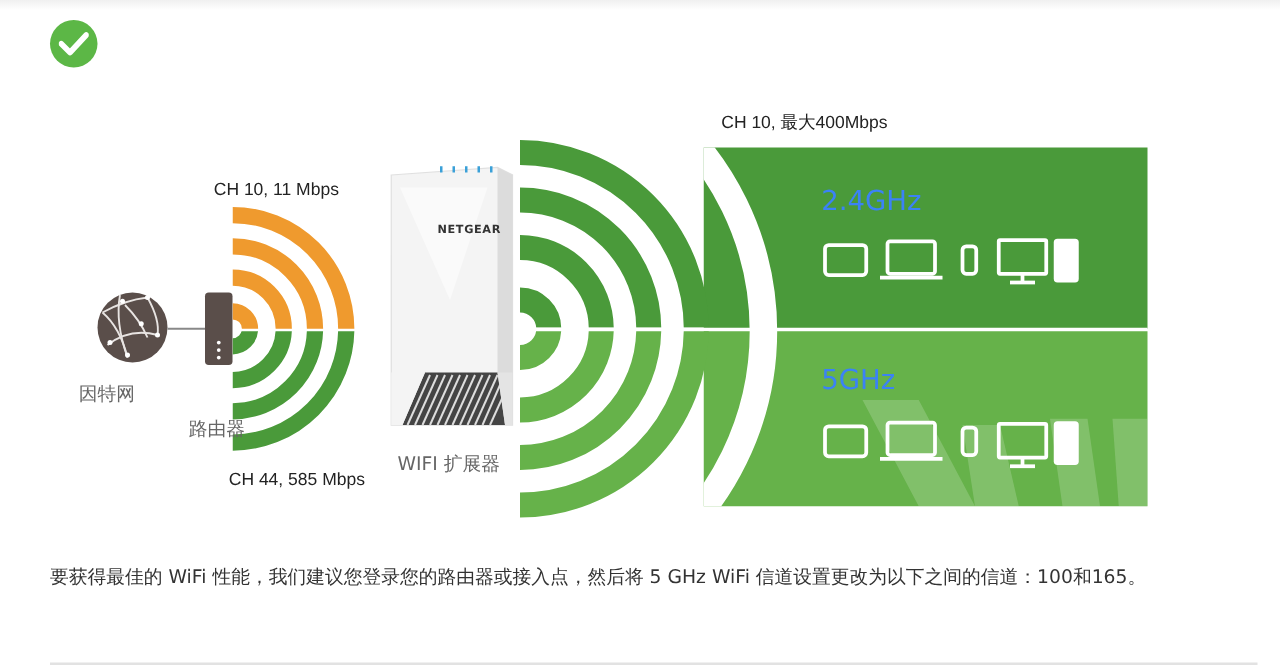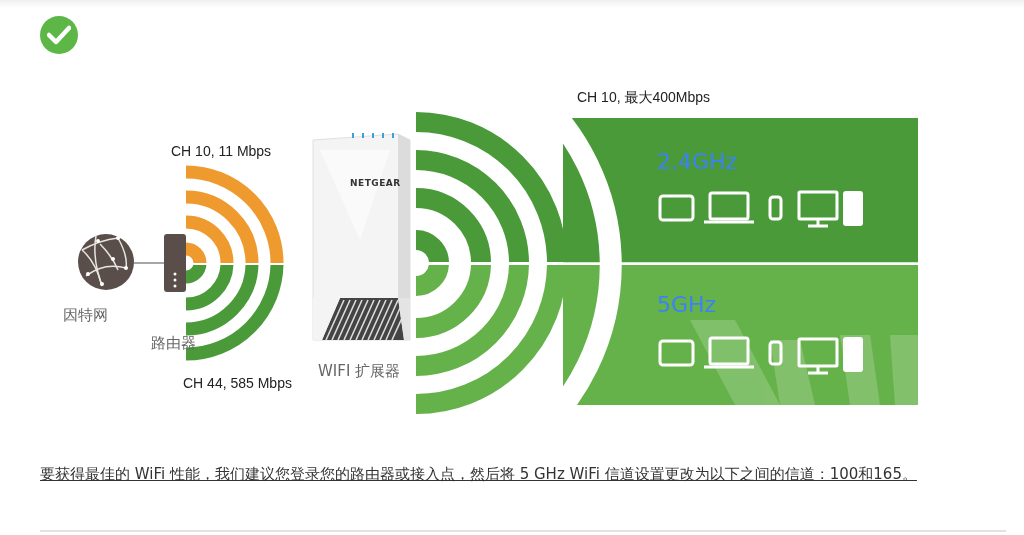--- a/index.html
+++ b/index.html
@@ -35,24 +35,23 @@
     }
     .sub-label {
       position: absolute; font-size: 15px; color: #666666; white-space: nowrap;
       font-family: "DejaVu Sans", sans-serif;
     }
     .band-label {
       position: absolute; font-size: 22px; color: #3b82f6; white-space: nowrap;
       font-family: "DejaVu Sans", sans-serif;
     }
     .footer-text {
-      position: absolute; left: 40px; top: 463px; width: 940px;
+      position: absolute; left: 40px; top: 450px; width: 940px;
       font-size: 15px; line-height: 22px; color: #333333;
       font-family: "DejaVu Sans", sans-serif;
-      text-decoration: underline;
     }
     .footer-rule {
       position: absolute; left: 40px; top: 530px; width: 966px; height: 2px;
       background: #e2e2e2;
     }
   </style>
 </head>
 <body>
 
 <div class="top-fade"></div>

